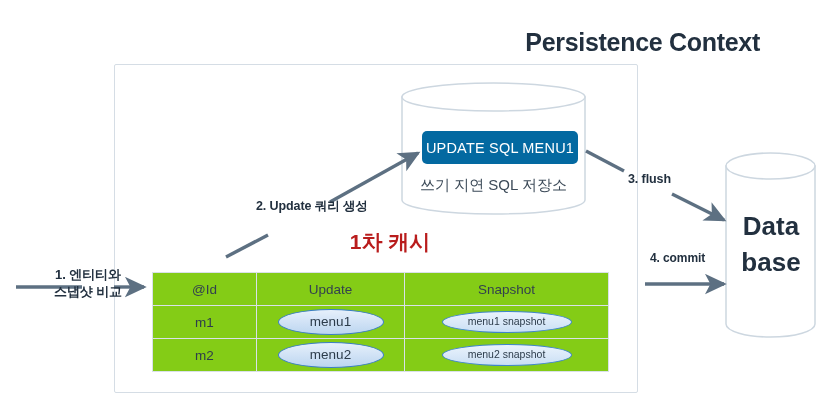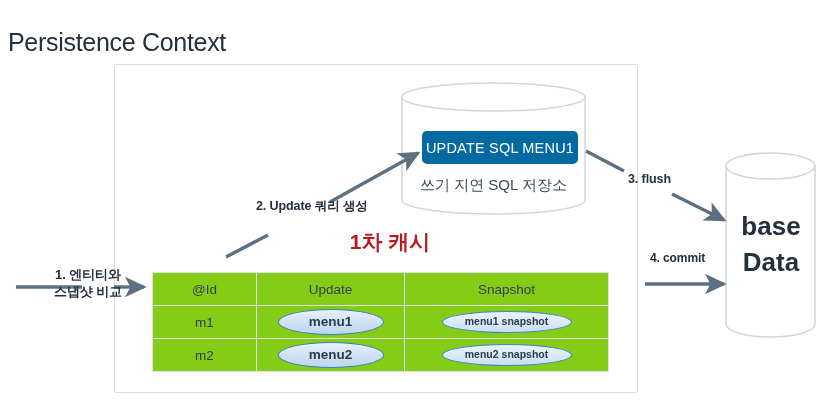--- a/index.html
+++ b/index.html
@@ -16,26 +16,25 @@
     width: 837px;
     height: 419px;
     background: #ffffff;
     overflow: hidden;
   }
   .abs { position: absolute; }
 
   
   #title {
     left: 0; top: 28px; width: 760px;
-    text-align: left;
+    text-align: right;
     font-size: 25px;
-    font-weight: normal;
+    font-weight: bold;
     letter-spacing: -0.3px;
     color: #22303f;
-    padding-left: 8px;
   }
 
   
   #pc-box {
     left: 114px; top: 64px;
     width: 524px; height: 329px;
     border: 1.6px solid #d5dde5;
     background: #ffffff;
     border-radius: 2px;
     box-sizing: border-box;
@@ -101,21 +100,20 @@
   #cache-table col.c-snap { width: 204px; }
   #cache-table tr.hdr td { font-size: 13.5px; color: #33414f; }
 
   .pill {
     display: inline-block;
     border-radius: 50%;
     border: 1.3px solid #3b7fc4;
     background: linear-gradient(to bottom, #e6f0fb 0%, #cfe1f5 55%, #bcd6f0 100%);
     color: #2c3c4b;
     text-align: center;
-    font-weight: bold;
   }
   .pill.entity {
     width: 104px; height: 24px; line-height: 23px;
     font-size: 13.5px;
   }
   .pill.snap {
     width: 128px; height: 20px; line-height: 19px;
     font-size: 10.5px;
     border-color: #3e85c9;
     background: linear-gradient(to bottom, #eaf3fc 0%, #d7e7f8 60%, #c9dff4 100%);
@@ -238,17 +236,17 @@
 
   <div id="lbl-1" class="abs step-label">
     <div>1. 엔티티와</div>
     <div>스냅샷 비교</div>
   </div>
   <div id="lbl-2" class="abs step-label">2. Update 쿼리 생성</div>
   <div id="lbl-3" class="abs step-label">3. flush</div>
   <div id="lbl-4" class="abs step-label">4. commit</div>
 
   <div id="db-label" class="abs">
+    <div>Data</div>
     <div>base</div>
-    <div>Data</div>
   </div>
 
 </div>
 
 </body></html>

